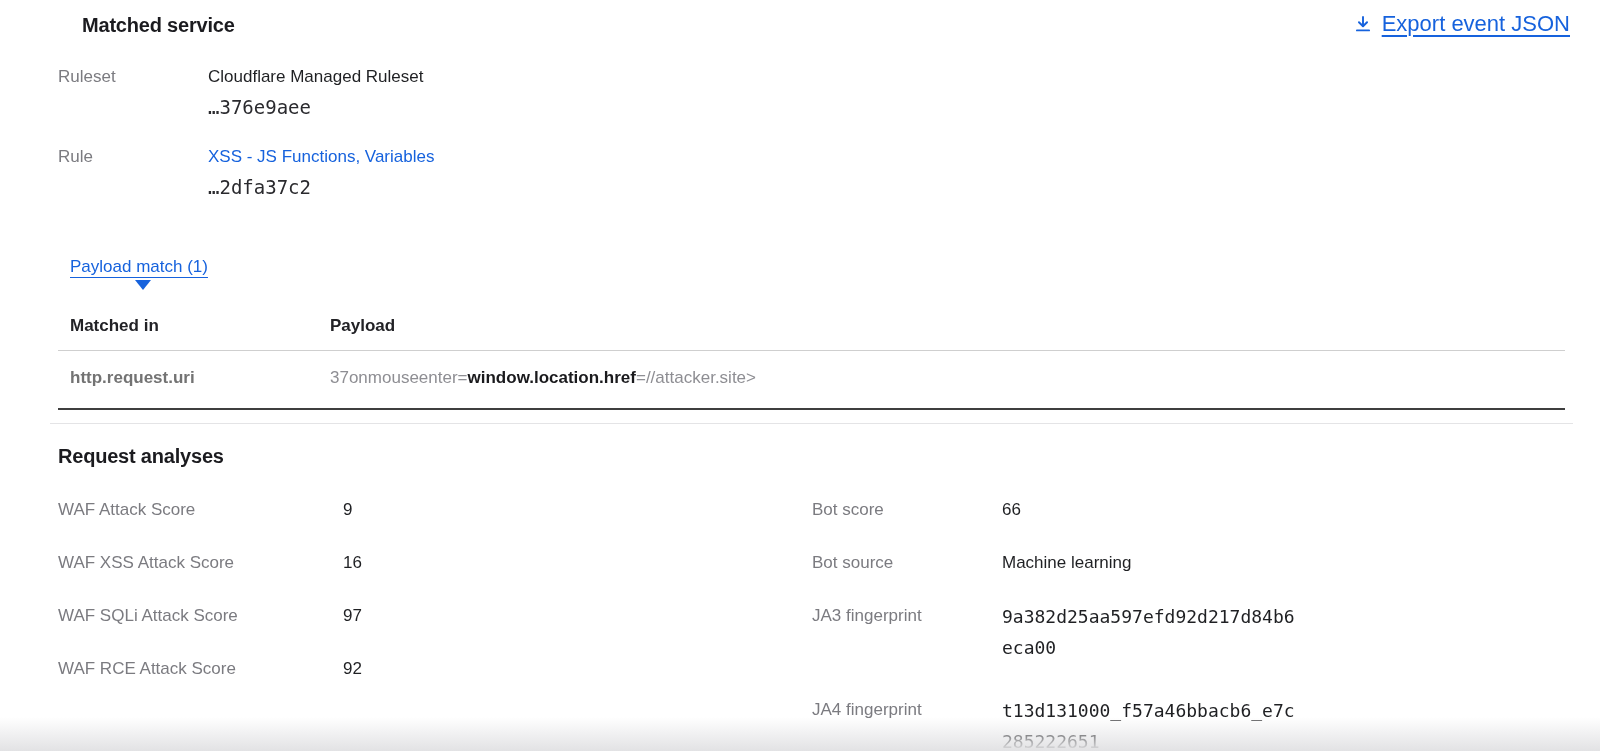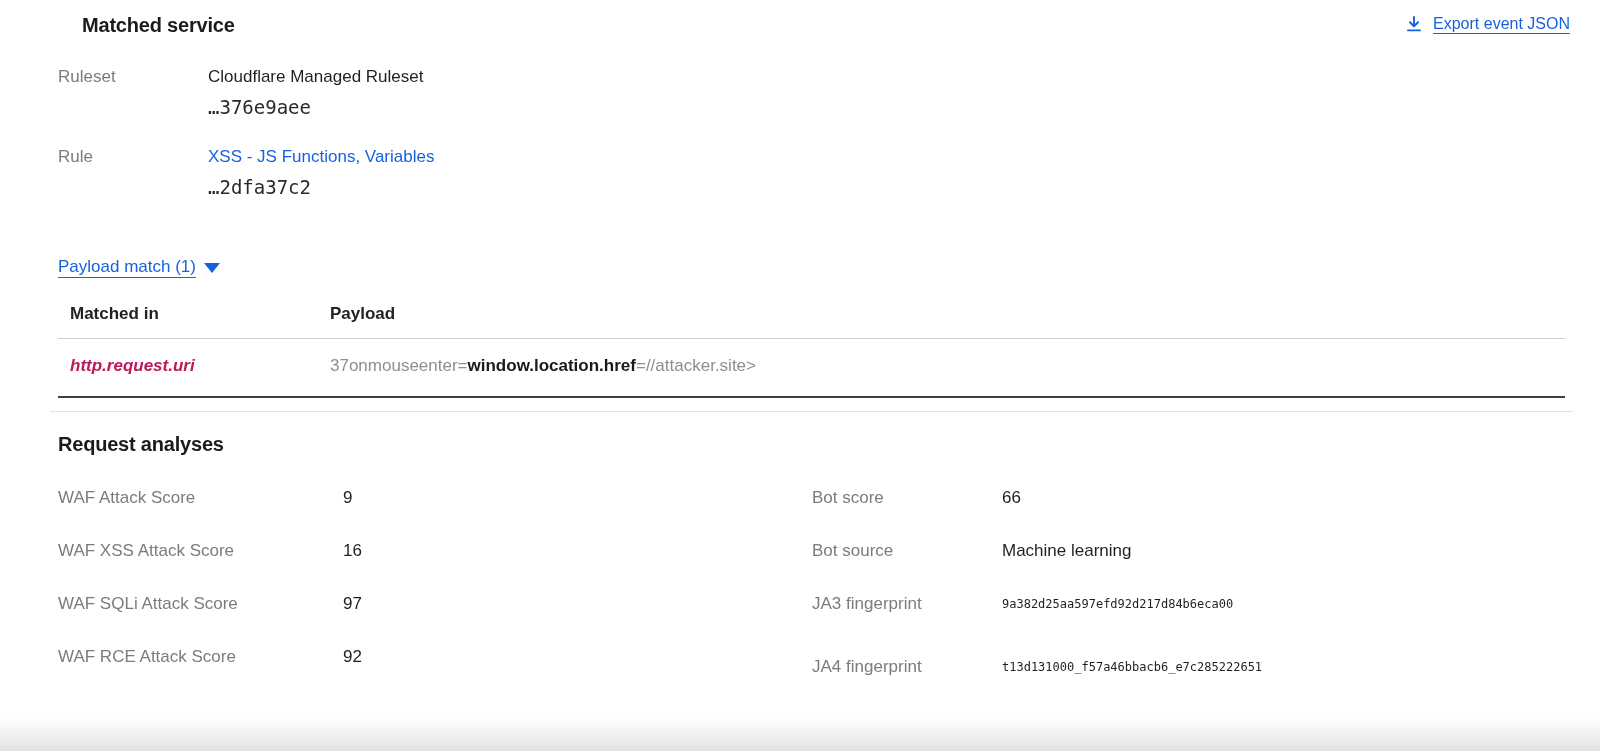--- a/index.html
+++ b/index.html
@@ -13,49 +13,49 @@
     font-family:"Liberation Sans","DejaVu Sans",sans-serif;
     color:var(--text);
     position:relative;
     overflow:hidden;
   }
   .page{padding:12px 30px 0 58px;}
 
   
   .header-row{display:flex;justify-content:space-between;align-items:flex-start;margin-bottom:28px;}
   h2.sec-title{font-size:20px;font-weight:700;letter-spacing:-0.2px;color:#1b1b1f;line-height:26px;margin-left:24px;}
-  .export-link{display:inline-flex;align-items:center;gap:10px;color:var(--link);font-size:16px;line-height:24px;cursor:pointer;text-decoration:none;}
+  .export-link{display:inline-flex;align-items:center;gap:10px;color:var(--link);font-size:22px;line-height:24px;cursor:pointer;text-decoration:none;}
   .export-link .lbl{text-decoration:underline;text-underline-offset:4px;}
   .export-link svg{display:block;}
 
   
   .grid{display:grid;grid-template-columns:754px minmax(0,1fr);}
   .kv{display:flex;margin-bottom:32px;font-size:17px;line-height:21px;}
   .kv .k{color:var(--label);flex:0 0 auto;}
   .kv .v{color:var(--text);}
   .ms-left .k{width:152px;}
   .ms-right .k{width:150px;}
   .ra-left .k{width:285px;}
   .ra-right .k{width:190px;}
   .dual{margin-bottom:24px;}
   .mono-id{font-family:"DejaVu Sans Mono","Liberation Mono",monospace;font-size:19px;line-height:30px;margin-top:5px;color:#2a2a2e;}
   .rule-link{color:var(--link);cursor:pointer;text-decoration:none;}
-  .mono-wrap{font-family:"DejaVu Sans Mono","Liberation Mono",monospace;font-size:12px;line-height:31px;width:295px;word-break:break-all;color:#3a3a3e;position:relative;top:-4px;}
+  .mono-wrap{font-family:"DejaVu Sans Mono","Liberation Mono",monospace;font-size:18px;line-height:31px;width:295px;word-break:break-all;color:#3a3a3e;position:relative;top:-4px;}
 
   
-  .payload-toggle{display:inline-flex;align-items:center;margin:30px 0 26px;cursor:pointer;text-decoration:none;}
+  .payload-toggle{display:inline-flex;align-items:center;margin:30px 12px 26px;cursor:pointer;text-decoration:none;flex-direction:column;}
   .payload-toggle .lbl{color:var(--link);font-size:17px;line-height:22px;text-decoration:underline;text-underline-offset:5px;}
   .caret{width:0;height:0;border-left:8px solid transparent;border-right:8px solid transparent;border-top:10px solid var(--link);margin-left:8px;margin-top:2px;}
 
   
   .ptable{margin-right:5px;}
   .ptable-head{display:flex;padding:0 0 14px 12px;border-bottom:1px solid var(--border-light);font-size:17px;font-weight:700;color:#222226;}
   .ptable-head .c1{width:260px;}
   .ptable-row{display:flex;padding:17px 0 20px 12px;border-bottom:2px solid var(--border-dark);font-size:17px;}
-  .ptable-row .c1{width:260px;font-weight:700;color:#be185d;font-style:italic;}
+  .ptable-row .c1{width:260px;font-weight:700;color:#737373;}
   .pl-dim{color:var(--dim);}
   .pl-strong{font-weight:700;color:#1a1a1d;}
 
   .section-divider{border-bottom:1px solid var(--divider);margin:13px -3px 0 -8px;}
 
   h2.ra-title{margin:21px 0 31px;font-size:20px;font-weight:700;letter-spacing:-0.2px;color:#1b1b1f;}
 
   .bottom-fade{position:absolute;left:0;right:0;bottom:0;height:34px;pointer-events:none;
     background:linear-gradient(to bottom,rgba(228,228,230,0) 0%,#e2e2e4 100%);}
 </style>

